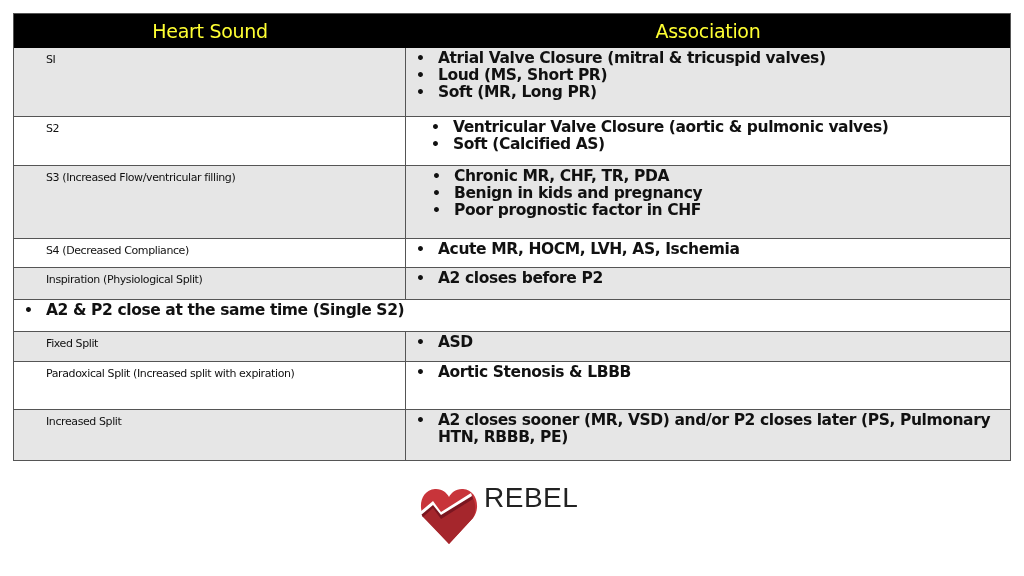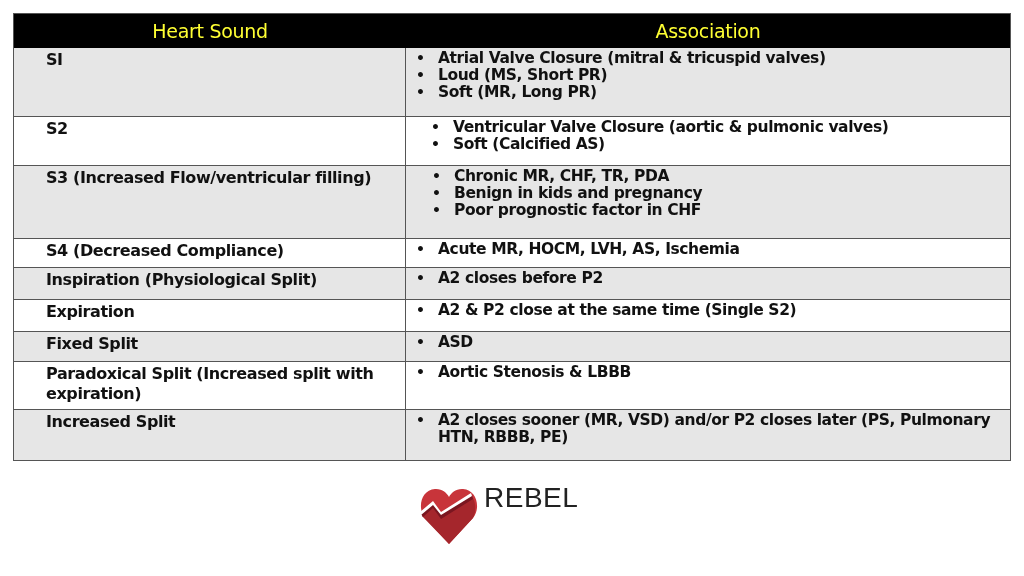--- a/index.html
+++ b/index.html
@@ -15,21 +15,21 @@
     .row:first-child { border-top: none; }
     .hdr { background: #000000; height: 34px; align-items: center; }
     .hdr .c1, .hdr .c2 {
       color: #ffff33; font-weight: normal; font-size: 19px; text-align: center; letter-spacing: -0.3px;
     }
     .c1 { width: 392px; box-sizing: border-box; padding: 2px 7px; border-right: 1px solid #555; }
     .c2 { flex: 1; box-sizing: border-box; padding: 2px 8px 2px 8px; }
     .hdr .c1 { border-right: none; }
     .gray { background: #e6e6e6; }
     .white { background: #ffffff; }
-    .label { font-weight: bold; font-size: 16px; color: #111; line-height: 20px; letter-spacing: -0.4px; padding-left: 32px; }
+    .label { font-weight: normal; font-size: 11px; color: #111; line-height: 20px; letter-spacing: -0.4px; padding-left: 32px; }
     ul { list-style: none; margin: 0; padding: 0; }
     li { position: relative; padding-left: 24px; font-weight: bold; font-size: 15.5px; color: #111; line-height: 17px; letter-spacing: -0.4px; }
     li .bullet { position: absolute; left: 2px; top: 0; font-size: 14px; }
     .logo { position: absolute; left: 420px; top: 482px; width: 230px; height: 70px; }
     .logo-text { position: absolute; left: 64px; top: 0; font-family: Liberation Sans, sans-serif; font-size: 28px; line-height: 31px; letter-spacing: 0.5px; }
     .logo-rebel { color: #222222; }
     .logo-reviews { color: #b7282e; }
   </style>
 </head>
 <body>
@@ -79,21 +79,20 @@
       </div>
       <div class="row gray" style="height: 32px;">
         <div class="c1 label">Inspiration (Physiological Split)</div>
         <div class="c2">
           <ul>
             <li><span class="bullet">•</span><span>A2 closes before P2</span></li>
           </ul>
         </div>
       </div>
       <div class="row white" style="height: 32px;">
-        <div class="c1 label">Expiration</div>
         <div class="c2">
           <ul>
             <li><span class="bullet">•</span><span>A2 &amp; P2 close at the same time (Single S2)</span></li>
           </ul>
         </div>
       </div>
       <div class="row gray" style="height: 30px;">
         <div class="c1 label">Fixed Split</div>
         <div class="c2">
           <ul>

